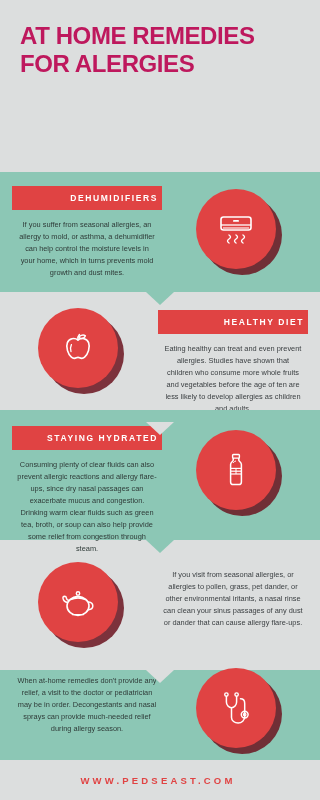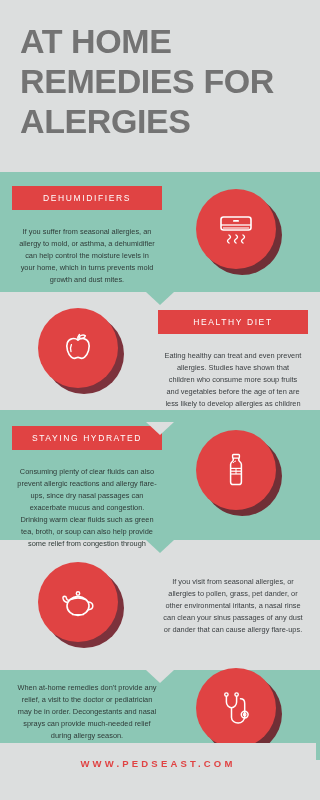--- a/index.html
+++ b/index.html
@@ -8,21 +8,21 @@
     font-family:"Liberation Sans", sans-serif;
     background:#dcdede;
     overflow:hidden;
   }
   .page { position:relative; width:320px; height:800px; background:#dcdede; }
 
   
   .title-block { position:absolute; left:0; top:0; width:320px; height:172px; background:#dcdede; }
   .title {
     position:absolute; left:20px; top:22px; width:290px;
-    color:#737373; font-size:34px; line-height:1.17;
+    color:#be185d; font-size:24px; line-height:1.17;
     font-weight:bold; letter-spacing:-0.4px; text-transform:uppercase;
   }
 
   
   .band { position:absolute; left:0; width:320px; }
   .band.green { background:#8cc7b5; }
   .band.gray  { background:#dcdede;padding-left:20px; }
   .notch {
     position:absolute; left:50%; transform:translateX(-50%);
     width:0; height:0; border-left:14px solid transparent;
@@ -30,26 +30,26 @@
   }
   .notch.green { border-top:13px solid #8cc7b5; }
   .notch.gray  { border-top:13px solid #dcdede; }
 
   
   .txtcol { position:absolute; width:150px; }
   .txtcol.left  { left:12px; }
   .txtcol.right { left:158px; }
   .hdr {
     background:#e04343; color:#ffffff;
-    font-size:8.5px; font-weight:normal; letter-spacing:1.6px;
-    text-align:center; padding:7px 4px; text-transform:uppercase;
+    font-size:8.5px; font-weight:bold; letter-spacing:1.6px;
+    text-align:right; padding:7px 4px; text-transform:uppercase;
     white-space:nowrap; overflow:hidden;
   }
   .body-txt {
-    margin-top:16px; color:#3c4043; font-size:7.4px;
+    margin-top:9px; color:#3c4043; font-size:7.4px;
     line-height:1.62; text-align:center; padding:0 5px;
   }
   .band.green .body-txt { color:#2f3b38; }
 
   
   .circle-wrap { position:absolute; width:86px; height:86px; }
   .circle-wrap.left  { left:38px; }
   .circle-wrap.right { left:196px; }
   .circle-shadow {
     position:absolute; left:6px; top:6px; width:80px; height:80px;
@@ -57,21 +57,21 @@
   }
   .circle {
     position:absolute; left:0; top:0; width:80px; height:80px;
     border-radius:50%; background:#e04343;
     display:flex; align-items:center; justify-content:center;
   }
   .circle svg { display:block; }
 
   
   .footer {
-    position:absolute; left:0; bottom:17px; width:316px; height:40px;
+    position:absolute; left:0; bottom:0; width:316px; height:40px;
     background:#dcdede; display:flex; align-items:center; justify-content:center;margin-top:25px;
   }
   .footer-url {
     color:#e04343; font-size:9.5px; font-weight:bold; letter-spacing:3.2px;
   }
 </style>
 </head>
 <body>
 
 <div class="page">
@@ -114,21 +114,21 @@
           <path d="M22 14 c-3.5 -2.6 -9 -1.6 -10.6 2.6 c-1.8 4.6 0.6 11.6 4 14.6 c1.8 1.6 3.6 1.3 5 0.6 c1 -0.5 2.2 -0.5 3.2 0 c1.4 0.7 3.2 1 5 -0.6 c3.4 -3 5.8 -10 4 -14.6 c-1.6 -4.2 -7.1 -5.2 -10.6 -2.6 z" fill="none" stroke="#fff" stroke-width="1.6" stroke-linejoin="round"></path>
           <path d="M22 14 q-0.6 -3.4 1.4 -5.4" fill="none" stroke="#fff" stroke-width="1.5" stroke-linecap="round"></path>
           <path d="M23.4 10.4 q3.6 -2.6 6 -0.6 q-1.4 3.4 -5.6 2.6 z" fill="none" stroke="#fff" stroke-width="1.4" stroke-linejoin="round"></path>
           <path d="M15.4 18.6 q-1.6 3.2 -0.4 7" fill="none" stroke="#fff" stroke-width="1.3" stroke-linecap="round"></path>
         </svg>
       </div>
     </div>
 
     <div class="txtcol right" style="top:18px;">
       <div class="hdr">HEALTHY DIET</div>
-      <div class="body-txt">Eating healthy can treat and even prevent allergies. Studies have shown that children who consume more soup fruits and vegetables before the age of ten are less likely to develop allergies as children and adults.</div>
+      <div class="body-txt">Eating healthy can treat and even prevent allergies. Studies have shown that children who consume more whole fruits and vegetables before the age of ten are less likely to develop allergies as children and adults.</div>
     </div>
   </div>
 
   <div class="band green" style="top:410px; height:130px;">
     <div class="notch green"></div>
 
     <div class="txtcol left" style="top:16px;">
       <div class="hdr">STAYING HYDRATED</div>
       <div class="body-txt">Consuming plenty of clear fluids can also prevent allergic reactions and allergy flare-ups, since dry nasal passages can exacerbate mucus and congestion. Drinking warm clear fluids such as green tea, broth, or soup can also help provide some relief from congestion through steam.</div>
     </div>

